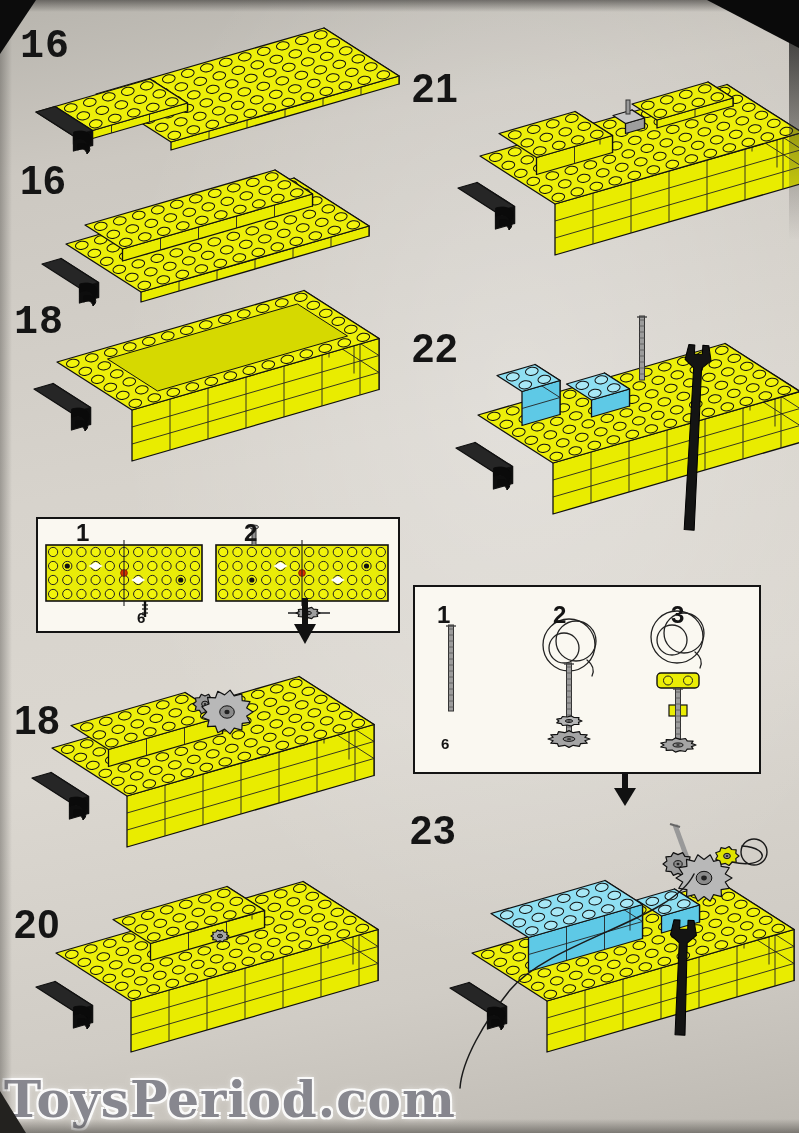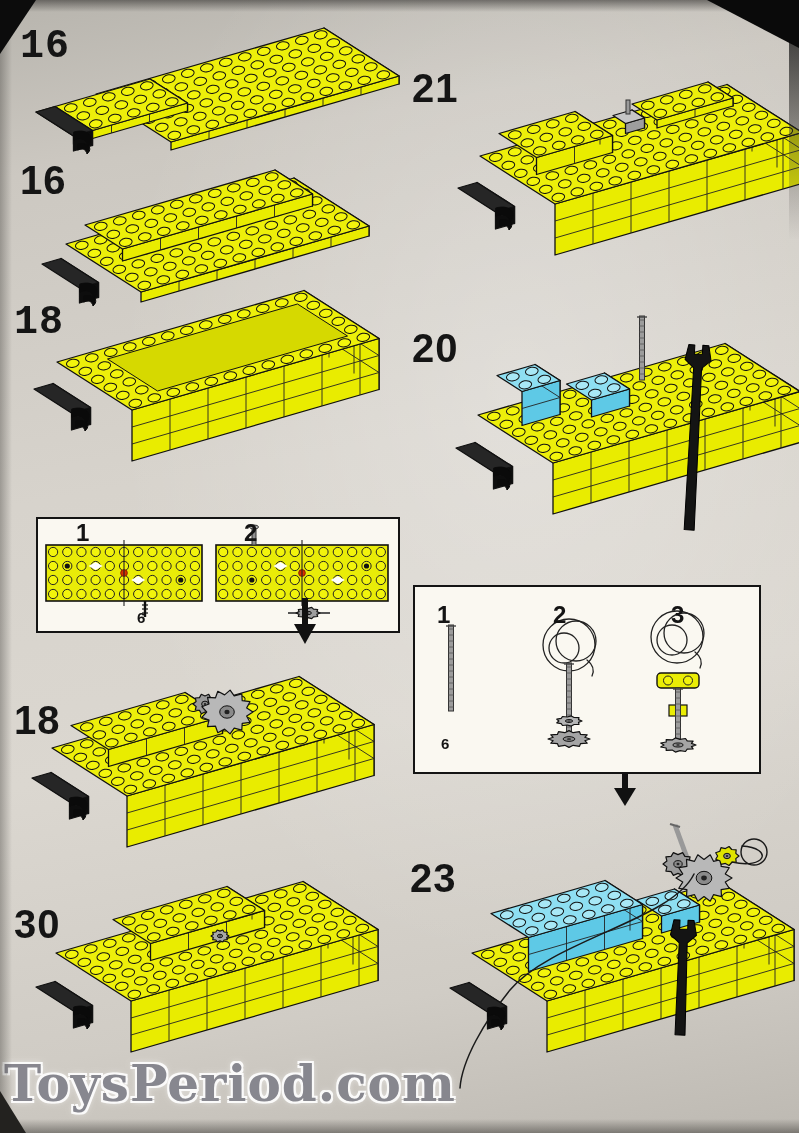--- a/index.html
+++ b/index.html
@@ -22,39 +22,39 @@
     background:linear-gradient(90deg,rgba(70,68,64,.4),rgba(70,68,64,0));}
   .edge-bottom{position:absolute;left:0;bottom:0;right:0;height:14px;
     background:linear-gradient(0deg,rgba(55,53,49,.5),rgba(55,53,49,0));}
   .step-num{position:absolute;font-weight:bold;font-size:40px;color:#151515;letter-spacing:1px;}
   .ill{position:absolute;overflow:visible;}
   .panel{position:absolute;background:#faf8f1;border:2px solid #141414;}
   .panel svg{position:absolute;left:2px;top:2px;overflow:visible;}
   .panel-label{position:absolute;font-weight:bold;font-size:24px;color:#141414;}
   .count-label{position:absolute;font-weight:bold;font-size:15px;color:#141414;}
   .arrow{position:absolute;}
-  .watermark{position:absolute;left:4px;bottom:20px;
+  .watermark{position:absolute;left:4px;bottom:4px;
     font-family:"DejaVu Serif",serif;font-weight:bold;font-size:50px;color:#82828b;opacity:.92;
     letter-spacing:1px;
     text-shadow:-2px -2px 0 #fff,2px -2px 0 #fff,-2px 2px 0 #fff,2px 2px 0 #fff,0 0 7px #fff;}
 </style>
 </head>
 <body>
 
 <div id="page">
   <div class="sheen"></div>
 
   <div class="step-num" style="left:20px;top:24px;font-family:Liberation Mono, monospace;">16</div>
   <div class="step-num" style="left:20px;top:158px;">16</div>
   <div class="step-num" style="left:14px;top:300px;font-family:Liberation Mono, monospace;">18</div>
   <div class="step-num" style="left:14px;top:698px;">18</div>
-  <div class="step-num" style="left:14px;top:902px;">30</div>
+  <div class="step-num" style="left:14px;top:902px;">20</div>
   <div class="step-num" style="left:412px;top:66px;">21</div>
-  <div class="step-num" style="left:412px;top:326px;">20</div>
-  <div class="step-num" style="left:410px;top:856px;">23</div>
+  <div class="step-num" style="left:412px;top:326px;">22</div>
+  <div class="step-num" style="left:410px;top:808px;">23</div>
 
   <svg id="s16" class="ill" style="left:30px;top:16px;" width="400" height="150">
       <polygon points="294.0,12.0 369.0,60.0 369.0,68.0 294.0,20.0" fill="#c6ca00" stroke="#111" stroke-width="1.3" stroke-linejoin="round"></polygon>
       <polygon points="141.0,126.0 369.0,60.0 369.0,68.0 141.0,134.0" fill="#e9ec00" stroke="#111" stroke-width="1.3" stroke-linejoin="round"></polygon>
       <line x1="179" y1="115" x2="179" y2="123" stroke="#222" stroke-width="0.9"></line>
       <line x1="217" y1="104" x2="217" y2="112" stroke="#222" stroke-width="0.9"></line>
       <line x1="255" y1="93" x2="255" y2="101" stroke="#222" stroke-width="0.9"></line>
       <line x1="293" y1="82" x2="293" y2="90" stroke="#222" stroke-width="0.9"></line>
       <line x1="331" y1="71" x2="331" y2="79" stroke="#222" stroke-width="0.9"></line>
       <line x1="319" y1="28" x2="319" y2="36" stroke="#222" stroke-width="0.9"></line>

